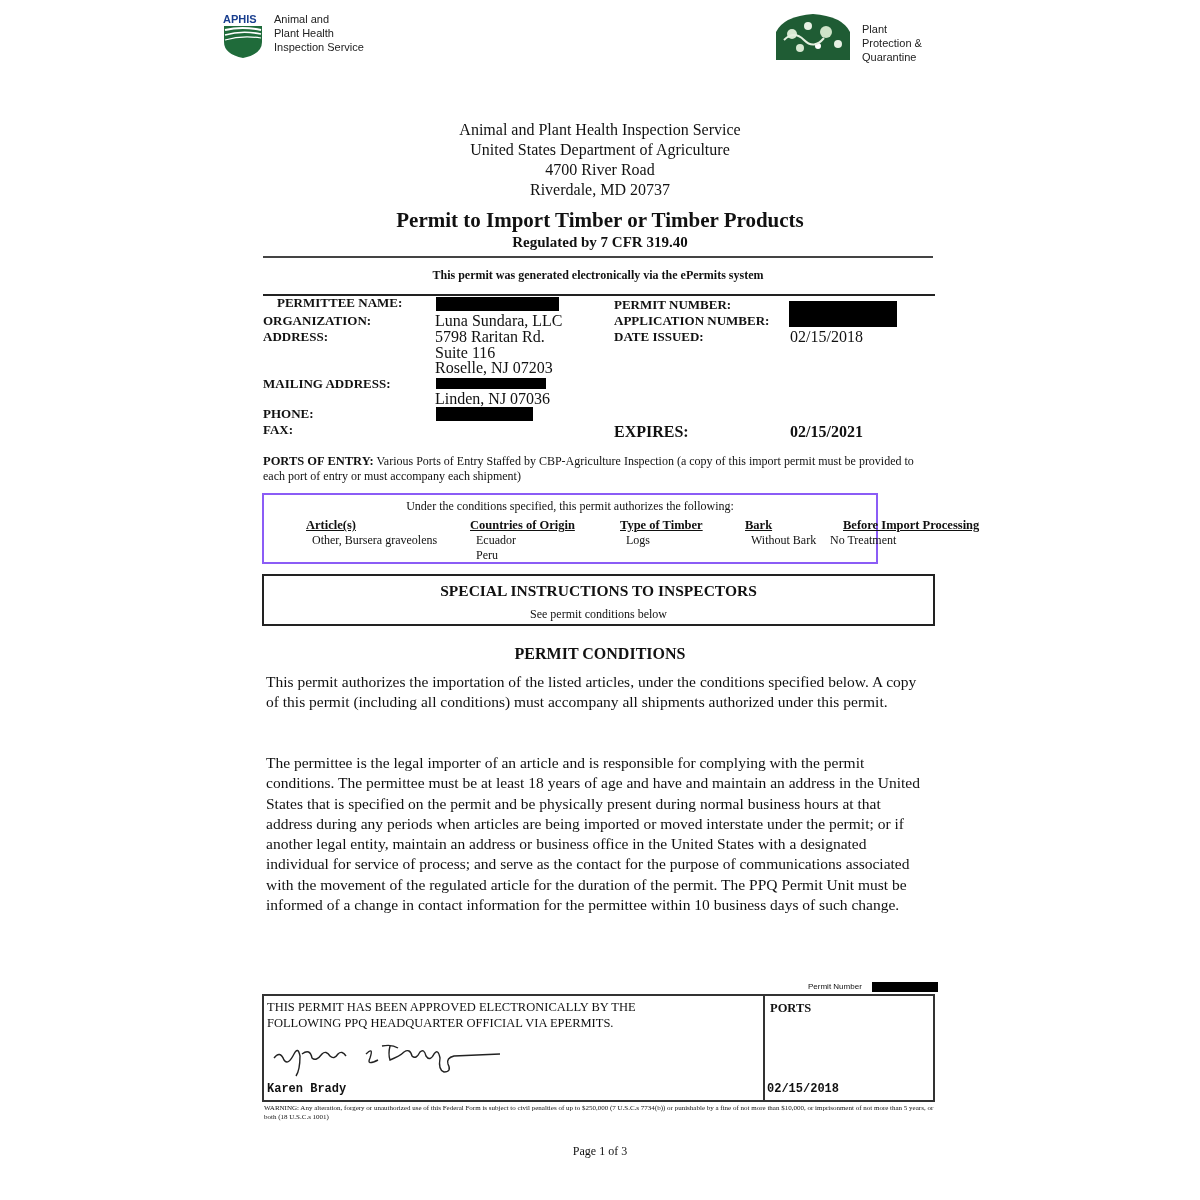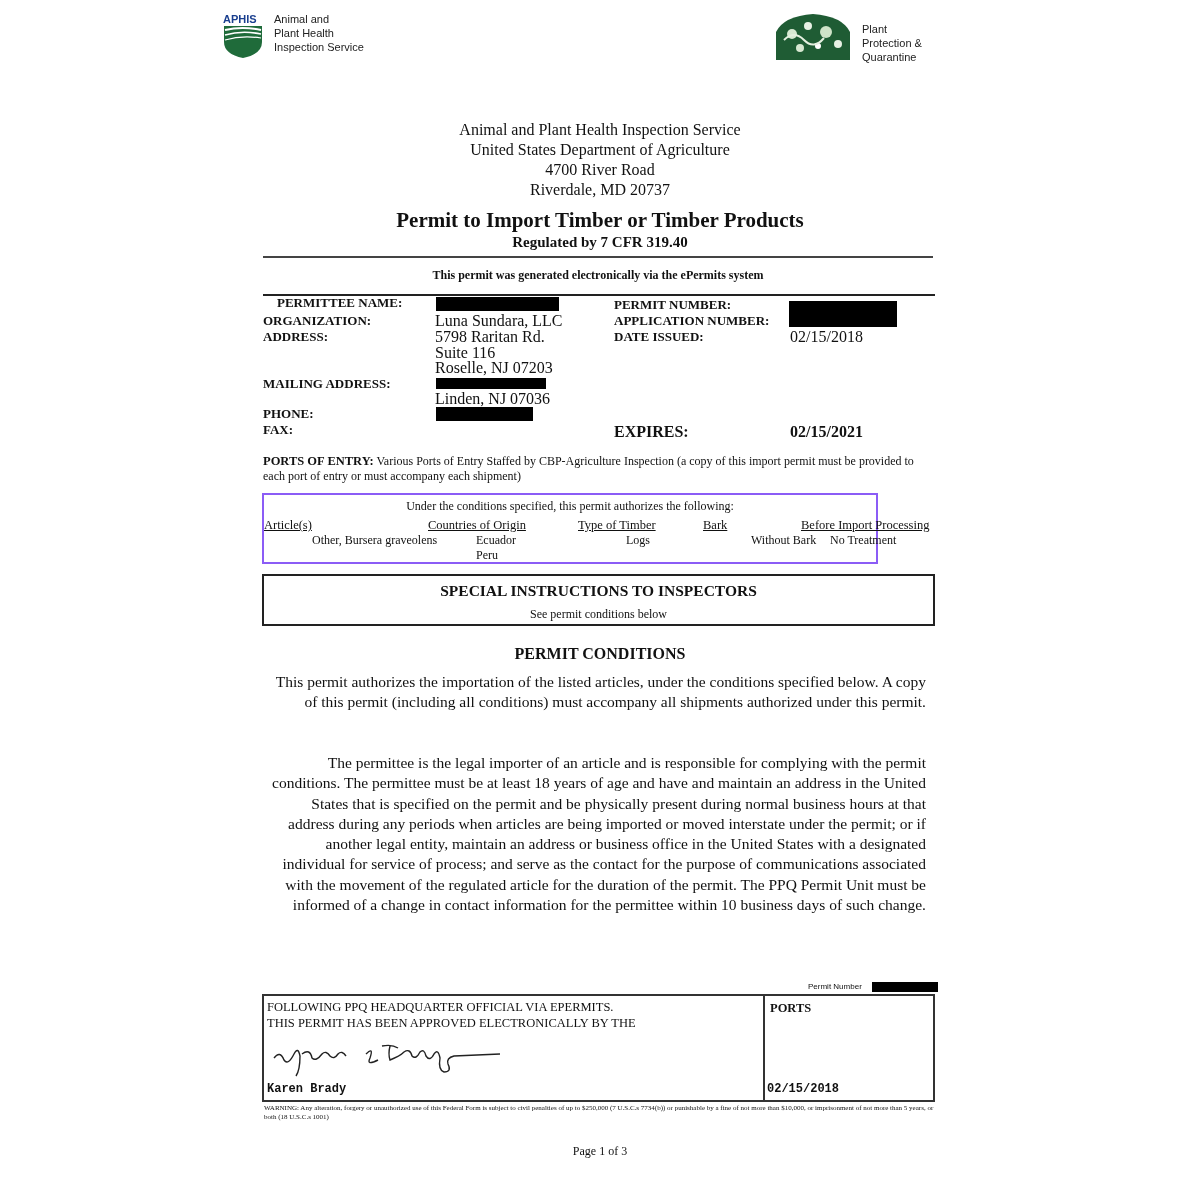--- a/index.html
+++ b/index.html
@@ -24,29 +24,29 @@
 
   .lbl { font-size: 13px; font-weight: bold; line-height: 16px; }
   .val { font-size: 16px; line-height: 15.5px; }
   .redact { background: #000; }
 
   .ports { left: 263px; top: 454px; width: 670px; font-size: 12px; line-height: 15px; }
   .ports b { font-size: 12.5px; }
 
   .auth-box { left: 262px; top: 493px; width: 616px; height: 71px; border: 2px solid #8b5cf6; box-sizing: border-box; }
   .auth-head { position: absolute; left: 0; top: 4px; width: 100%; text-align: center; font-size: 12px; }
-  .col-h { position: absolute; top: 23px; font-size: 12.5px; font-weight: normal; text-decoration: underline; white-space: nowrap; }
+  .col-h { position: absolute; top: 23px; font-size: 12.5px; font-weight: bold; text-decoration: underline; white-space: nowrap; padding-left: 42px; }
   .col-v { position: absolute; top: 38px; font-size: 12px; line-height: 15px; white-space: nowrap; padding-left: 48px; }
 
   .special-box { left: 262px; top: 574px; width: 673px; height: 52px; border: 2px solid #222; box-sizing: border-box; padding-left: 44px; }
   .special-title { position: absolute; left: 0; top: 6px; width: 100%; text-align: center; font-size: 15.5px; font-weight: bold; }
   .special-sub { position: absolute; left: 0; top: 31px; width: 100%; text-align: center; font-size: 12px; }
 
   .cond-title { left: 300px; top: 645px; width: 600px; text-align: center; font-size: 16px; font-weight: bold; }
-  .para { left: 266px; width: 660px; font-size: 15.5px; line-height: 20.3px; text-align: right; }
+  .para { left: 266px; width: 660px; font-size: 15.5px; line-height: 20.3px; }
 
   .permit-num-tag { left: 808px; top: 982px; font-size: 8px; font-family: "Liberation Sans", sans-serif; }
   .permit-num-redact { left: 872px; top: 982px; width: 66px; height: 10px; }
 
   .sig-box { left: 262px; top: 994px; width: 673px; height: 108px; border: 2px solid #333; box-sizing: border-box; }
   .sig-text { position: absolute; left: 3px; top: 3px; font-size: 12.5px; line-height: 16px; }
   .sig-divider { position: absolute; left: 499px; top: 0; width: 2px; height: 100%; background: #333; }
   .sig-date-lbl { position: absolute; left: 506px; top: 5px; font-size: 12.5px; font-weight: bold; }
   .sig-date-val { position: absolute; left: 503px; top: 86px; font-family: "Liberation Mono", monospace; font-size: 12px; font-weight: bold; }
   .sig-name { position: absolute; left: 3px; top: 86px; font-family: "Liberation Mono", monospace; font-size: 12px; font-weight: bold; }
@@ -153,22 +153,22 @@
 </div>
 
 <div class="abs cond-title">PERMIT CONDITIONS</div>
 <div class="abs para" style="top:672px;">This permit authorizes the importation of the listed articles, under the conditions specified below. A copy of this permit (including all conditions) must accompany all shipments authorized under this permit.</div>
 <div class="abs para" style="top:753px;">The permittee is the legal importer of an article and is responsible for complying with the permit conditions. The permittee must be at least 18 years of age and have and maintain an address in the United States that is specified on the permit and be physically present during normal business hours at that address during any periods when articles are being imported or moved interstate under the permit; or if another legal entity, maintain an address or business office in the United States with a designated individual for service of process; and serve as the contact for the purpose of communications associated with the movement of the regulated article for the duration of the permit. The PPQ Permit Unit must be informed of a change in contact information for the permittee within 10 business days of such change.</div>
 
 <div class="abs permit-num-tag">Permit Number</div>
 <div class="abs redact permit-num-redact"></div>
 <div class="abs sig-box">
   <div class="sig-text">
+    <div>THIS PERMIT HAS BEEN APPROVED ELECTRONICALLY BY THE</div>
     <div>FOLLOWING PPQ HEADQUARTER OFFICIAL VIA EPERMITS.</div>
-    <div>THIS PERMIT HAS BEEN APPROVED ELECTRONICALLY BY THE</div>
   </div>
   <svg class="signature" viewBox="0 0 240 40">
     <path d="M4 18 Q10 10 14 20 Q18 26 24 14 Q28 6 30 16 Q30 30 26 36 M32 14 Q40 8 42 18 Q46 22 52 14 Q56 10 60 16 Q64 20 68 14 Q72 10 76 16" stroke="#222" stroke-width="1.4" fill="none"></path>
     <path d="M96 14 Q104 6 100 18 Q96 26 108 20 M112 6 Q122 4 128 8 M120 6 Q118 14 120 20 Q130 16 134 12 Q140 8 142 16 Q146 20 150 12 Q154 8 156 16 Q160 22 164 14 Q168 8 170 18 Q168 30 174 32 Q182 32 178 24 Q176 18 184 16 L230 14" stroke="#222" stroke-width="1.4" fill="none"></path>
   </svg>
   <div class="sig-name">Karen Brady</div>
   <div class="sig-divider"></div>
   <div class="sig-date-lbl">PORTS</div>
   <div class="sig-date-val">02/15/2018</div>
 </div>

